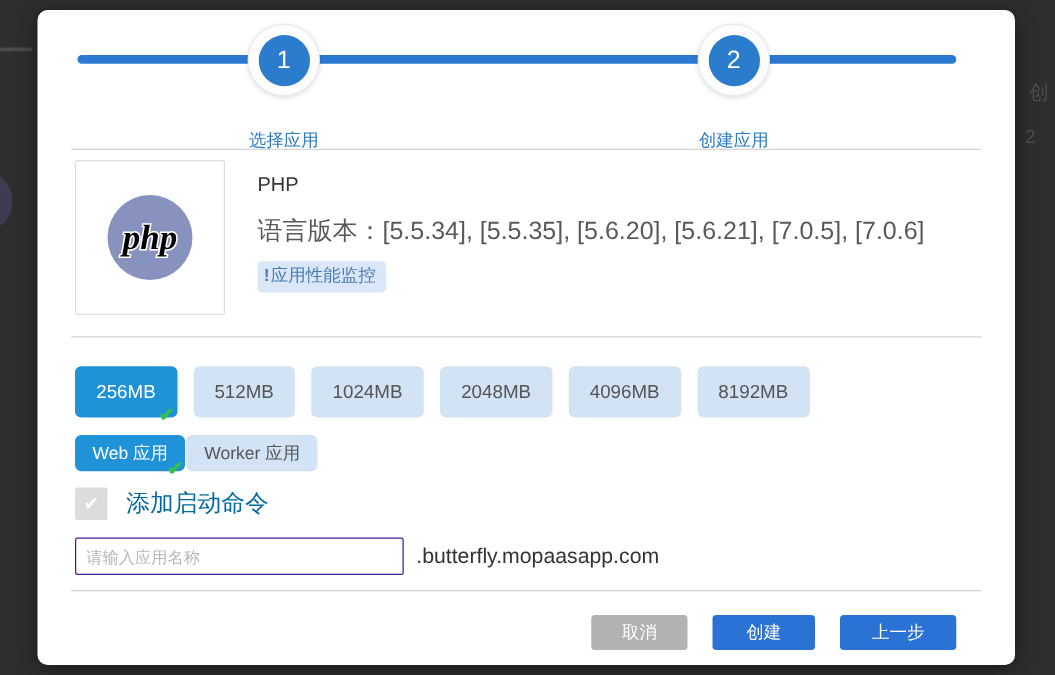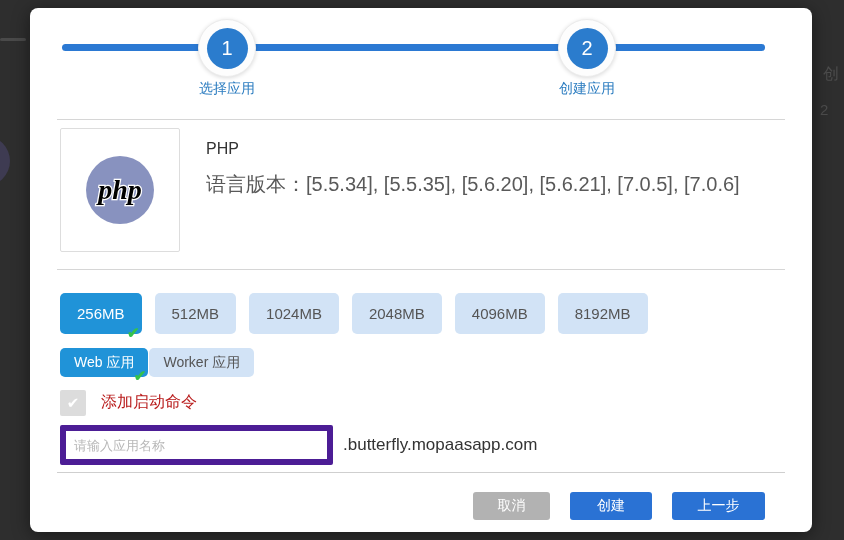--- a/index.html
+++ b/index.html
@@ -33,21 +33,21 @@
   .step-node{
     width:56px;height:56px;border-radius:50%;background:#fdfdfd;
     margin:0 auto;border:1px solid #ececec;
     box-shadow:0 1px 4px rgba(0,0,0,0.15);
     display:flex;align-items:center;justify-content:center;
   }
   .step-circle{
     width:41px;height:41px;border-radius:50%;background:#2b7ccd;
     color:#ffffff;font-size:20px;line-height:41px;text-align:center;
   }
-  .step-label{margin-top:3px;font-size:14px;color:#2b7cc0;}
+  .step-label{margin-top:27px;font-size:14px;color:#2b7cc0;}
 
   .divider{height:1px;background:#d6d6d6;margin:0 27px;}
 
   
   .app-section{display:flex;padding:8px 0 0 30px;height:132px;margin-bottom:9px;}
   .app-card{width:120px;height:124px;border:1px solid #ddd;border-radius:2px;
     display:flex;align-items:center;justify-content:center;background:#fff;box-sizing:border-box;}
   .app-info{margin-left:26px;padding-top:12px;}
   .app-title{font-size:16px;color:#333;margin-bottom:13px;}
   .app-versions{font-size:20px;color:#595959;margin-bottom:11px;}
@@ -72,26 +72,26 @@
   }
   .type-row{padding:14px 0 0 30px;display:flex;gap:1px;}
 
   
   .cmd-row{padding:12px 0 0 30px;display:flex;align-items:center;height:27px;}
   .cmd-checkbox{
     width:26px;height:26px;background:#dcdcdc;border-radius:2px;
     display:flex;align-items:center;justify-content:center;
     color:#ffffff;font-size:15px;font-weight:bold;
   }
-  .cmd-label{margin-left:15px;font-size:16px;color:#b91c1c;}
+  .cmd-label{margin-left:15px;font-size:19px;color:#0369a1;}
 
   
   .name-row{padding:14px 0 0 30px;display:flex;align-items:center;height:30px;}
   .name-input{
-    width:245px;height:28px;border:6px solid #4c1d95;border-radius:2px;
+    width:245px;height:28px;border:1px solid #4c1d95;border-radius:2px;
     padding:0 8px;font-size:13px;color:#333;outline:none;
     font-family:"Liberation Sans","DejaVu Sans",sans-serif;
   }
   .name-input::placeholder{color:#b8b8b8;}
   .name-suffix{margin-left:10px;font-size:17px;color:#333;}
 
   .divider-footer{height:1px;background:#cfcfcf;margin:12px 27px 0 27px;}
 
   
   .footer{display:flex;justify-content:flex-end;gap:20px;padding:19px 47px 0 0;}
@@ -137,20 +137,23 @@
       <svg width="72" height="72" viewBox="0 0 72 72">
         <circle cx="36" cy="36" r="34" fill="#8892bf"></circle>
         <text x="36" y="45" text-anchor="middle" font-family="Liberation Serif, DejaVu Serif, serif" font-size="28" font-style="italic" font-weight="bold" fill="#000000" stroke="#ffffff" stroke-width="2.5" paint-order="stroke">php</text>
       </svg>
     </div>
     <div class="app-info">
       <div class="app-title">PHP</div>
       <div class="app-versions">
         <span>语言版本：</span><span>[5.5.34], [5.5.35], [5.6.20], [5.6.21], [7.0.5], [7.0.6]</span>
       </div>
+      <div class="app-badge">
+        <span class="badge-icon">!</span><span>应用性能监控</span>
+      </div>
     </div>
   </div>
 
   <div class="divider"></div>
 
   <div class="mem-row">
     <button class="opt-btn selected">
       <span>256MB</span>
       <span class="opt-check">✔</span>
     </button>

